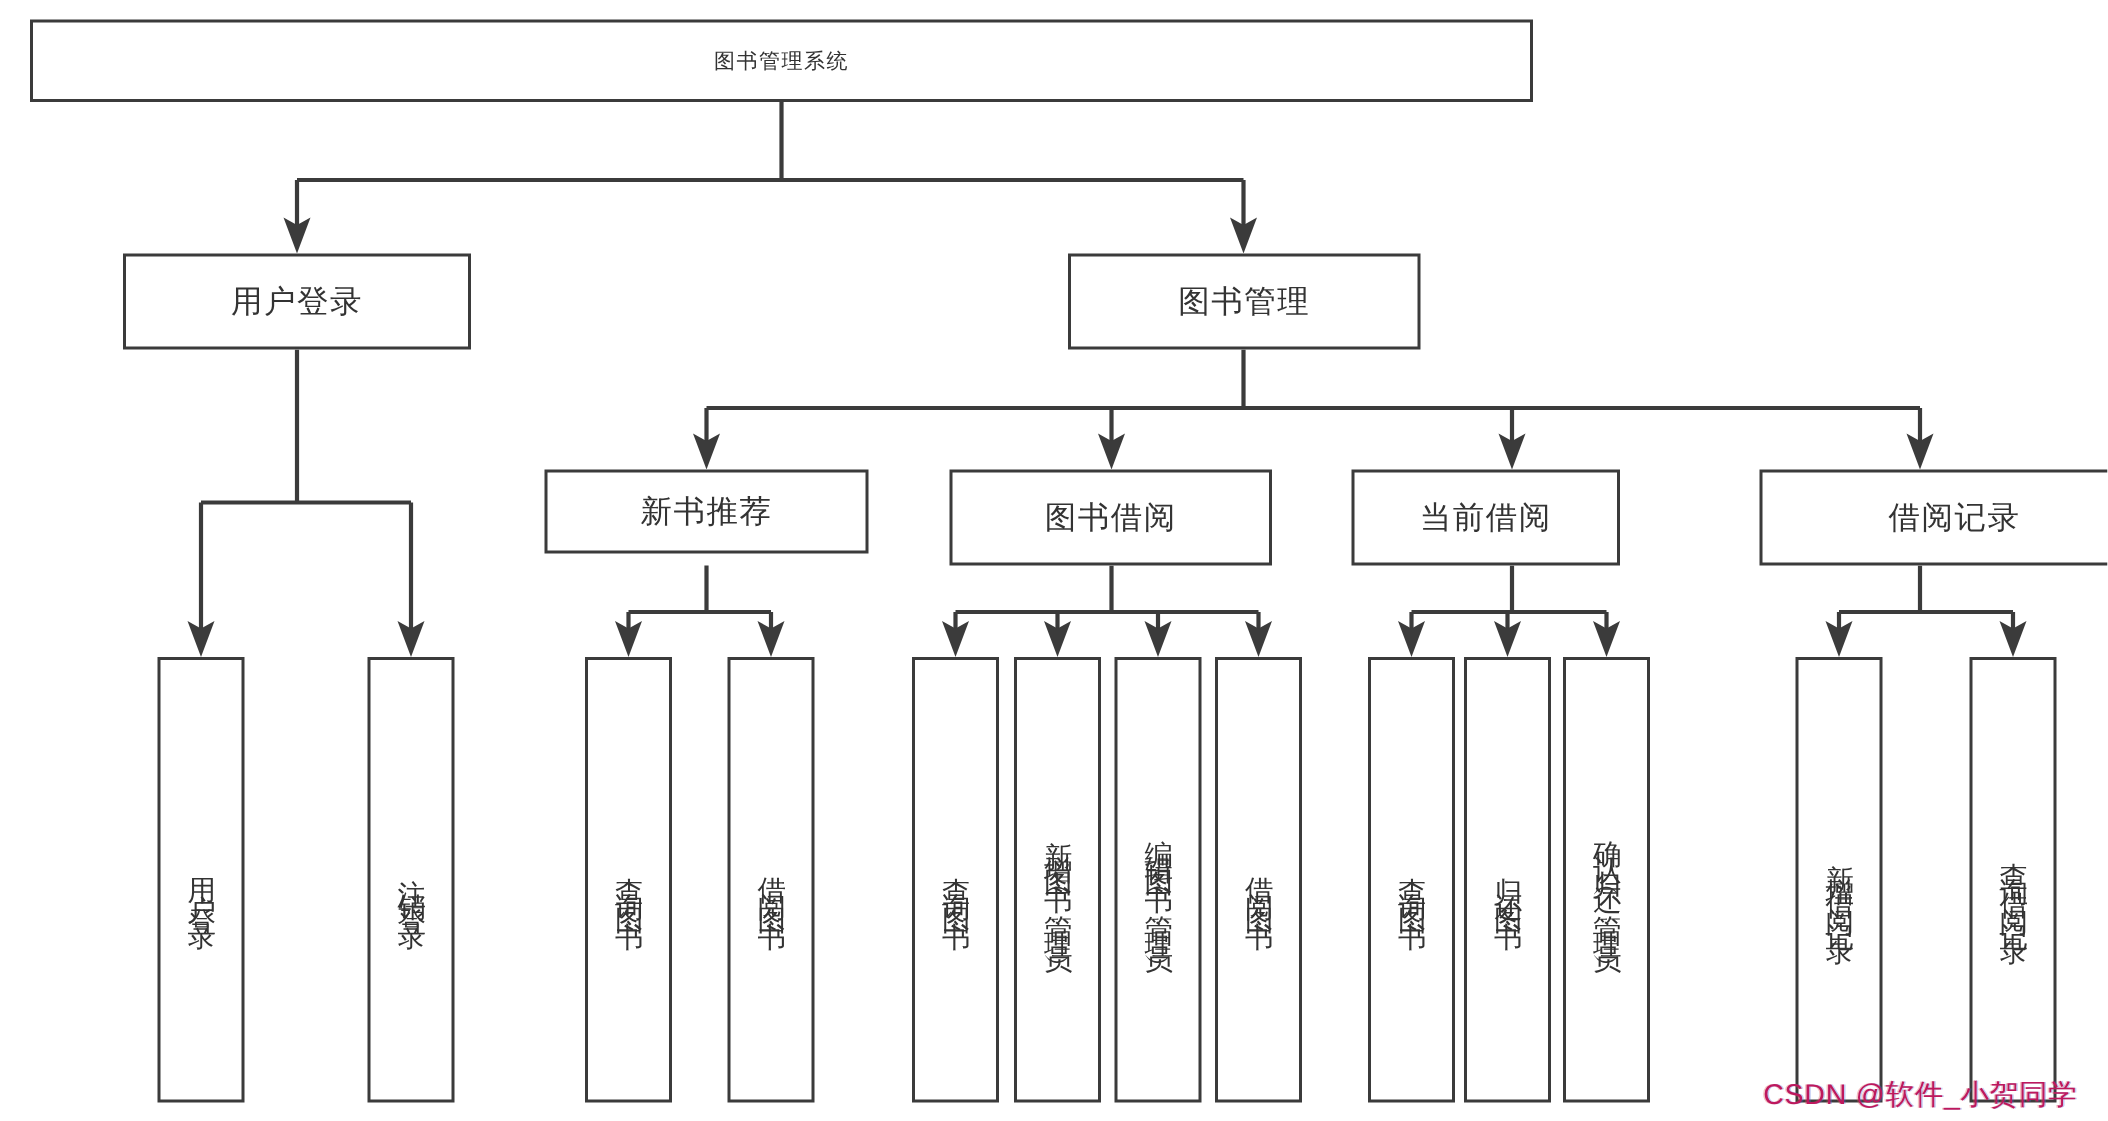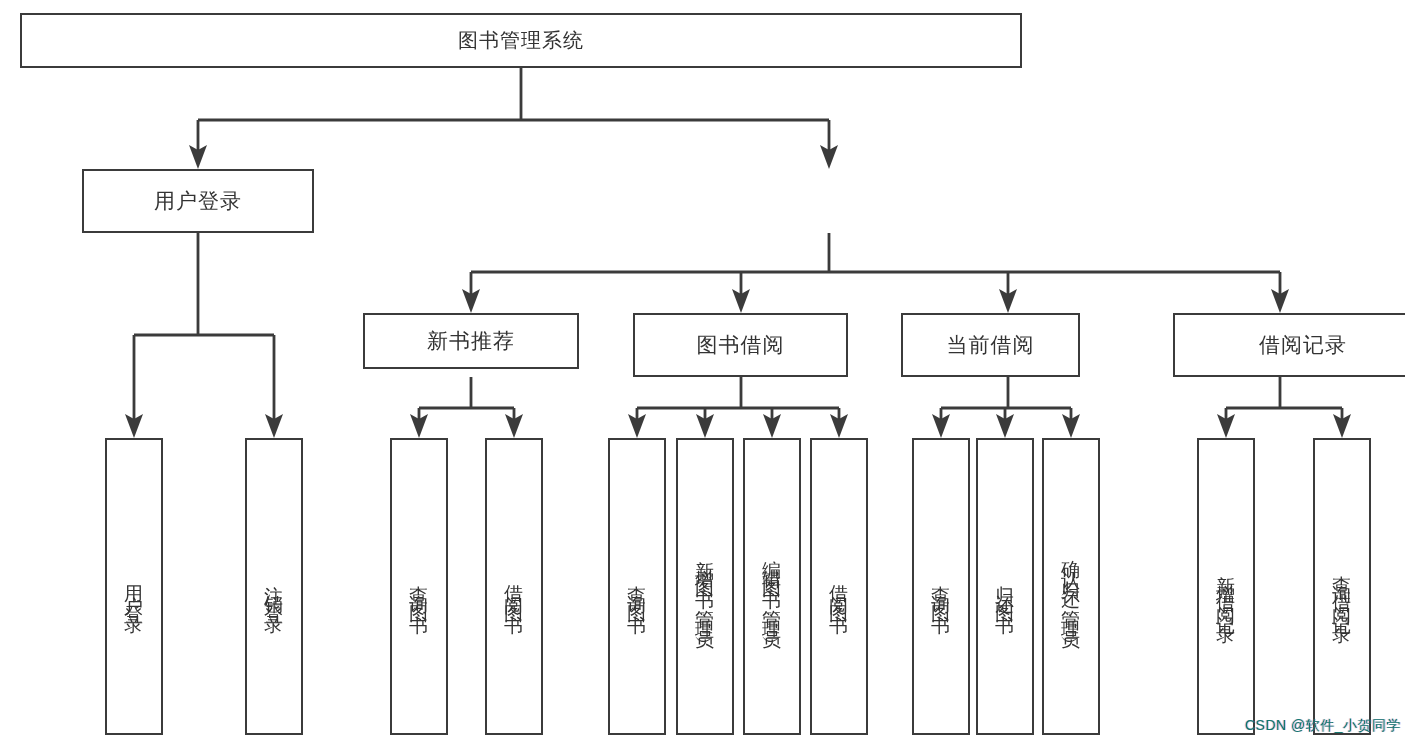--- a/index.html
+++ b/index.html
@@ -8,28 +8,28 @@
     font-family:"Liberation Sans", sans-serif; overflow:hidden;
   }
   .wires { position:absolute; left:0; top:0; width:1405px; height:747px; }
   .node {
     position:absolute; box-sizing:border-box; background:#ffffff;
     border:2.5px solid #3b3b3b; color:#333333;
     display:flex; align-items:center; justify-content:center;
     white-space:nowrap;
   }
   .node.h   { font-size:21px; letter-spacing:1px; }
-  .node.root{ font-size:20px; }
+  .node.root{ font-size:14px; }
   .node.v   {
     writing-mode:vertical-rl; font-size:19px; letter-spacing:10px;
     line-height:1; padding-top:6px;
   }
   .watermark {
-    position:absolute; top:717px; right:4px; z-index:5;
-    font-size:14px; color:#0f766e; letter-spacing:0.5px;
+    position:absolute; top:717px; right:20px; z-index:5;
+    font-size:19px; color:#be185d; letter-spacing:0.5px;
     text-shadow:1px 0 0 rgba(80,110,220,0.35), -1px 0 0 rgba(220,80,80,0.35);
   }
 </style>
 </head>
 <body>
 
 <div class="canvas">
 
   <svg class="wires" width="1405" height="747" viewBox="0 0 1405 747" xmlns="http://www.w3.org/2000/svg">
     <defs>
@@ -70,20 +70,21 @@
         <use href="#ah" x="1005" y="438"></use>
       <use href="#ah" x="1071" y="438"></use>
         <use href="#ah" x="1226" y="438"></use>
       <use href="#ah" x="1342" y="438"></use>
     </g>
   </svg>
 
   <div class="node h root" style="left:20px;top:13px;width:1002px;height:55px">图书管理系统</div>
 
   <div class="node h" style="left:82px;top:169px;width:232px;height:64px">用户登录</div>
+  <div class="node h" style="left:712px;top:169px;width:235px;height:64px">图书管理</div>
 
   <div class="node h" style="left:363px;top:313px;width:216px;height:56px">新书推荐</div>
   <div class="node h" style="left:633px;top:313px;width:215px;height:64px">图书借阅</div>
   <div class="node h" style="left:901px;top:313px;width:179px;height:64px">当前借阅</div>
   <div class="node h" style="left:1173px;top:313px;width:260px;height:64px">借阅记录</div>
 
   <div class="node v" style="left:105px;top:438px;width:58px;height:297px">用户登录</div>
   <div class="node v" style="left:245px;top:438px;width:58px;height:297px">注销登录</div>
 
   <div class="node v" style="left:390px;top:438px;width:58px;height:297px">查询图书</div>

